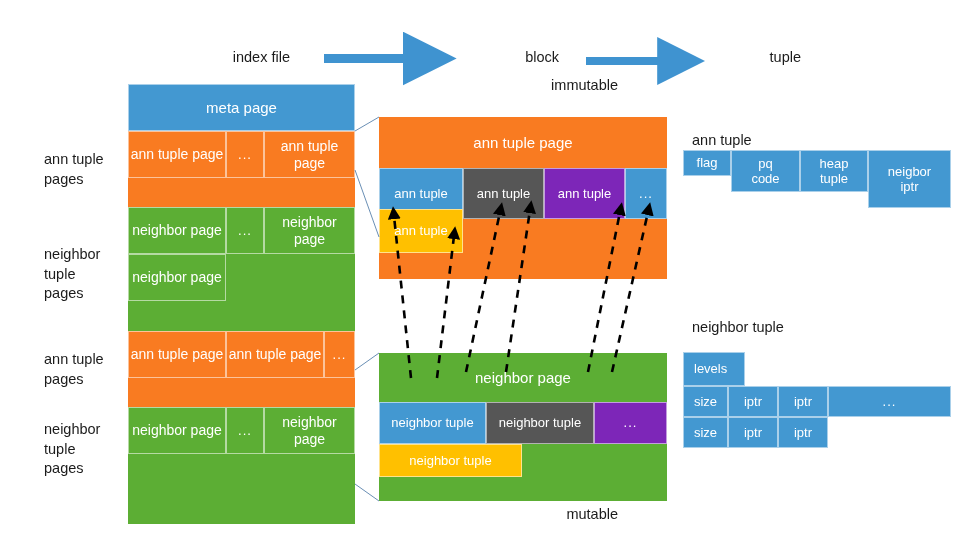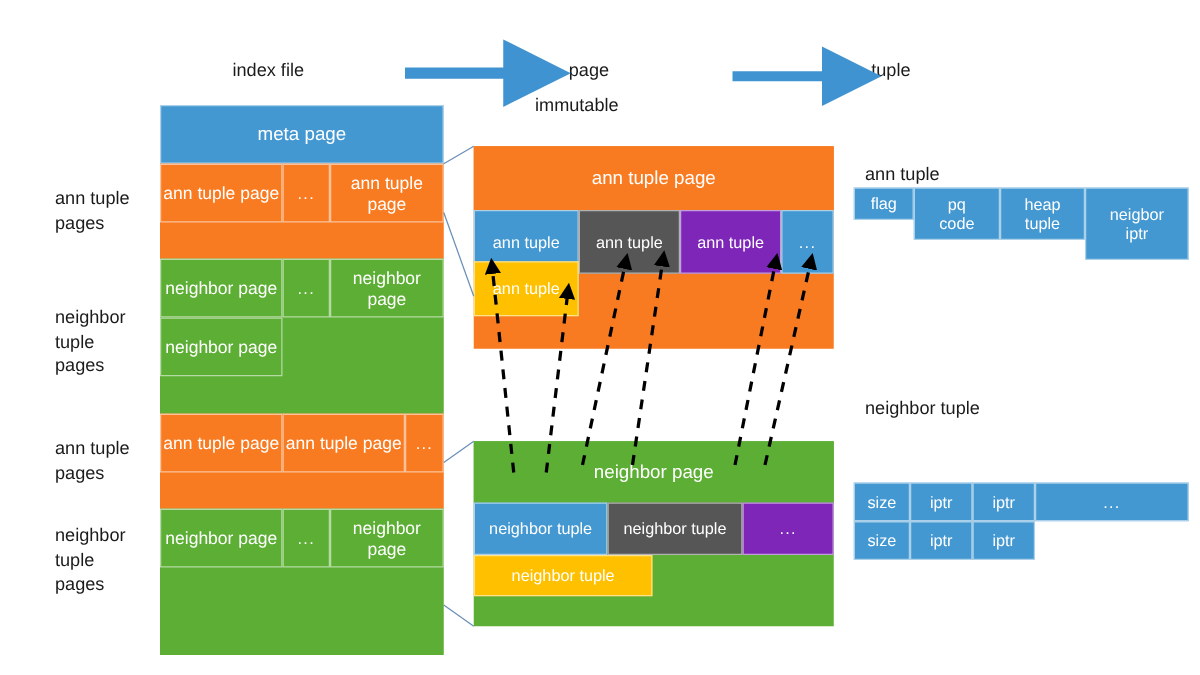--- a/index.html
+++ b/index.html
@@ -22,21 +22,21 @@
   }
   .abs { position: absolute; box-sizing: border-box; }
 
   
   .lbl {
     font-size: 14.5px;
     color: #1b1b1b;
     line-height: 1.35;
     white-space: pre-line;
   }
-  .lbl-c { text-align: left; }
+  .lbl-c { text-align: right; }
 
   
   .cell {
     box-sizing: border-box;
     color: #ffffff;
     font-size: 14px;
     line-height: 1.18;
     display: flex;
     align-items: center;
     justify-content: center;
@@ -76,21 +76,21 @@
     user-select: none;
   }
 </style>
 </head>
 <body>
 
 <div class="stage">
 
   <div class="abs lbl lbl-c" style="left:186px; top:48px; width:104px;">index file</div>
 
-  <div class="abs lbl lbl-c" style="left:455px; top:48px; width:104px;">page</div>
+  <div class="abs lbl lbl-c" style="left:455px; top:48px; width:104px;">block</div>
 
   <div class="abs lbl lbl-c" style="left:697px; top:48px; width:104px;">tuple</div>
 
   <div class="abs lbl" style="left:44px; top:150px; width:90px;">ann tuple
 pages</div>
   <div class="abs lbl" style="left:44px; top:245px; width:90px;">neighbor
 tuple
 pages</div>
   <div class="abs lbl" style="left:44px; top:350px; width:90px;">ann tuple
 pages</div>
@@ -142,36 +142,38 @@
     <div class="abs green" style="left:0px; top:0px; width:288px; height:148px;"></div>
     <div class="cell green abs big" style="left:0px; top:0px; width:288px; height:49px; border-color:transparent;">neighbor page</div>
 
     <div class="cell blue abs thin" style="left:0px; top:49px; width:107px; height:42px;">neighbor tuple</div>
     <div class="cell gray abs thin" style="left:107px; top:49px; width:108px; height:42px;">neighbor tuple</div>
     <div class="cell purple abs dots" style="left:215px; top:49px; width:73px; height:42px;">...</div>
 
     <div class="cell yellow abs thin" style="left:0px; top:91px; width:143px; height:33px;">neighbor tuple</div>
   </div>
 
+  <div class="abs lbl lbl-c" style="left:428px; top:505px; width:190px;">mutable</div>
 
   <div class="abs lbl" style="left:692px; top:131px; width:200px;">ann tuple</div>
 
   <div class="abs grp" style="left:683px; top:150px; width:268px; height:42px;">
     <div class="cell blue abs thin" style="left:0px; top:0px; width:48px; height:26px; white-space:pre-line;">flag</div>
     <div class="cell blue abs thin" style="left:48px; top:0px; width:69px; height:42px; white-space:pre-line;">pq
 code</div>
     <div class="cell blue abs thin" style="left:117px; top:0px; width:68px; height:42px; white-space:pre-line;">heap
 tuple</div>
     <div class="cell blue abs thin" style="left:185px; top:0px; width:83px; height:58px; white-space:pre-line;">neigbor
 iptr</div>
   </div>
 
   <div class="abs lbl" style="left:692px; top:318px; width:230px;">neighbor tuple</div>
 
   <div class="abs grp" style="left:683px; top:352px; width:268px; height:96px;">
+    <div class="cell blue abs thin" style="left:0px; top:0px; width:62px; height:34px; justify-content:flex-start; padding-left:10px;">levels</div>
 
     <div class="cell blue abs thin" style="left:0px; top:34px; width:45px; height:31px;">size</div>
     <div class="cell blue abs thin" style="left:45px; top:34px; width:50px; height:31px;">iptr</div>
     <div class="cell blue abs thin" style="left:95px; top:34px; width:50px; height:31px;">iptr</div>
     <div class="cell blue abs dots" style="left:145px; top:34px; width:123px; height:31px;">...</div>
 
     <div class="cell blue abs thin" style="left:0px; top:65px; width:45px; height:31px;">size</div>
     <div class="cell blue abs thin" style="left:45px; top:65px; width:50px; height:31px;">iptr</div>
     <div class="cell blue abs thin" style="left:95px; top:65px; width:50px; height:31px;">iptr</div>
   </div>

